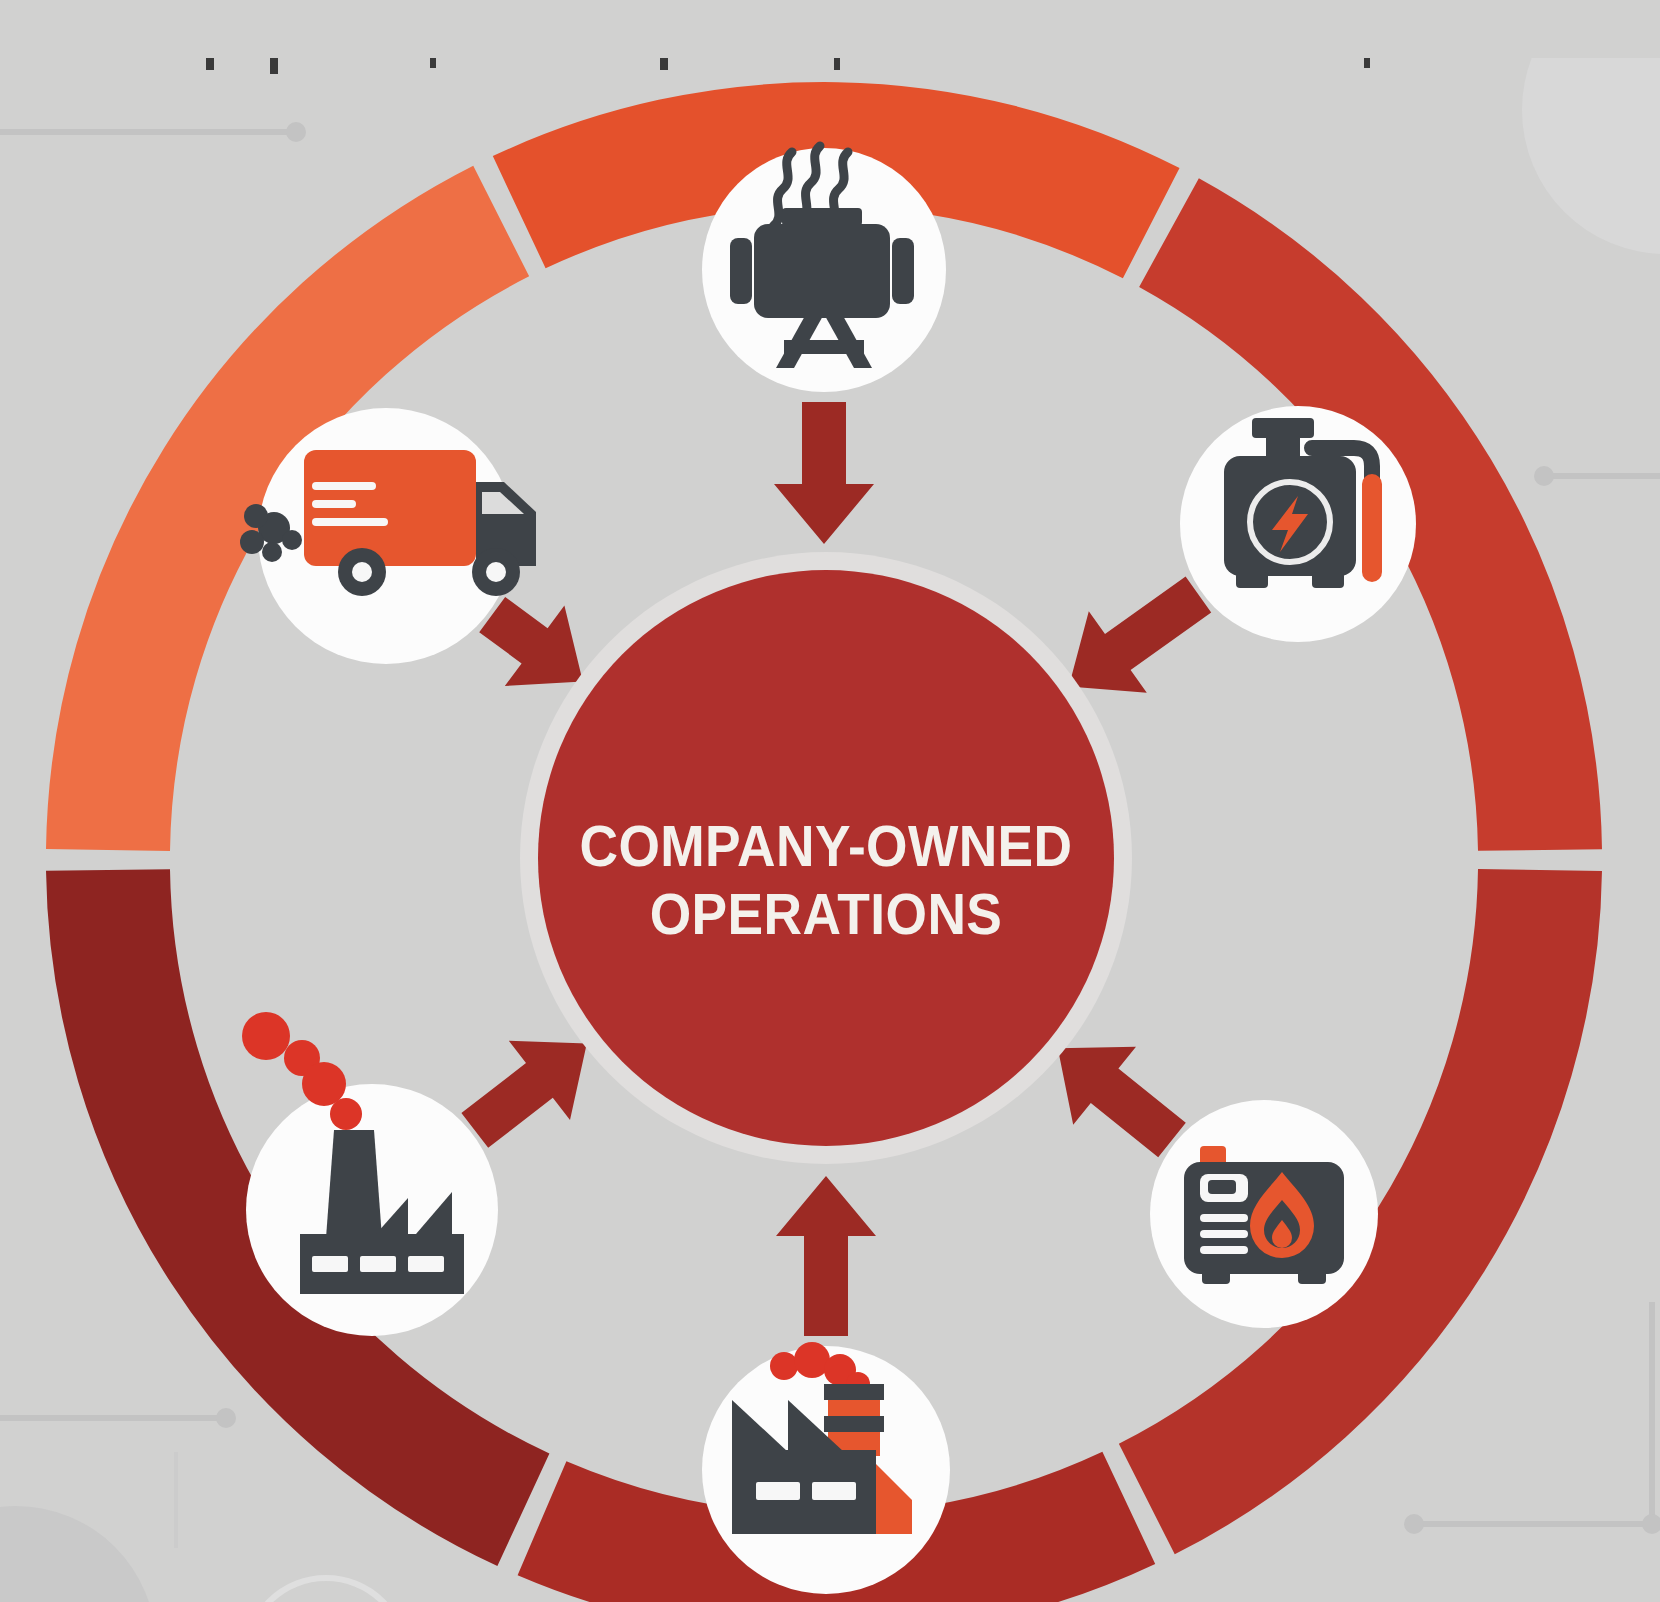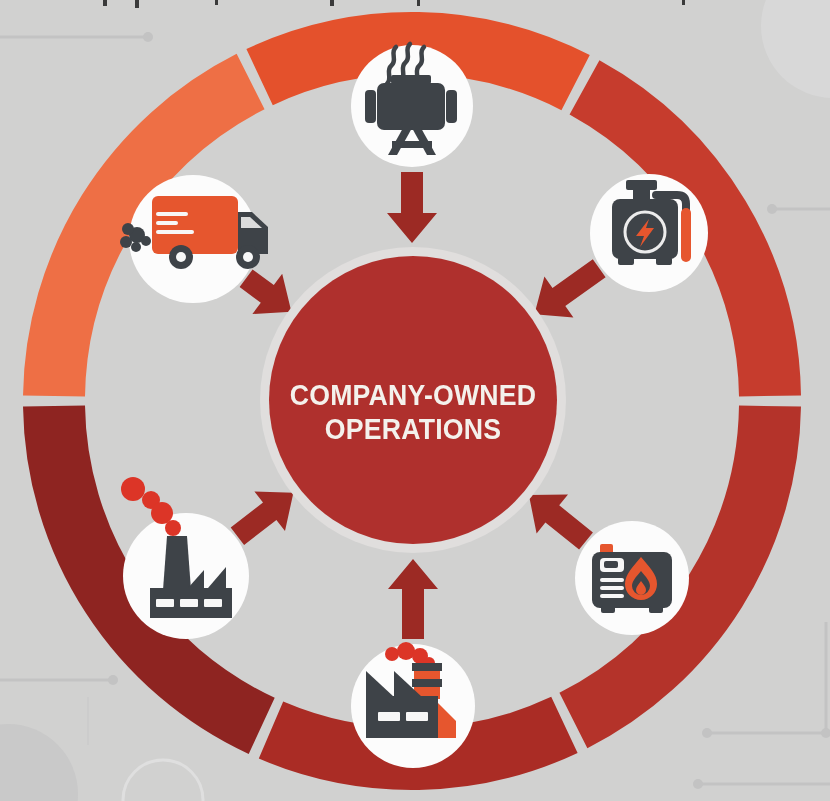--- a/index.html
+++ b/index.html
@@ -1,21 +1,21 @@
 <!DOCTYPE html>
 <html><head>
 <meta charset="utf-8">
 <style>
   html,body{margin:0;padding:0;}
   body{
     width:830px;height:801px;overflow:hidden;
     background:#d1d1d0;
     font-family:"Liberation Sans", sans-serif;
   }
-  .stage{position:relative;width:830px;height:761px;}
+  .stage{position:relative;width:830px;height:761px;margin-top:29px;}
   .stage svg{position:absolute;left:0;top:0;}
   
   .ink{fill:#3e4348;}
   .inkst{stroke:#3e4348;fill:none;stroke-linecap:round;}
   .org{fill:#e6562e;}
   .smk{fill:#dc3527;}
   .wht{fill:#f7f7f7;}
   .node{fill:#fcfcfc;}
   .decor-line{stroke:#c3c3c3;stroke-width:3;fill:none;}
   .decor-dot{fill:#c3c3c3;}

